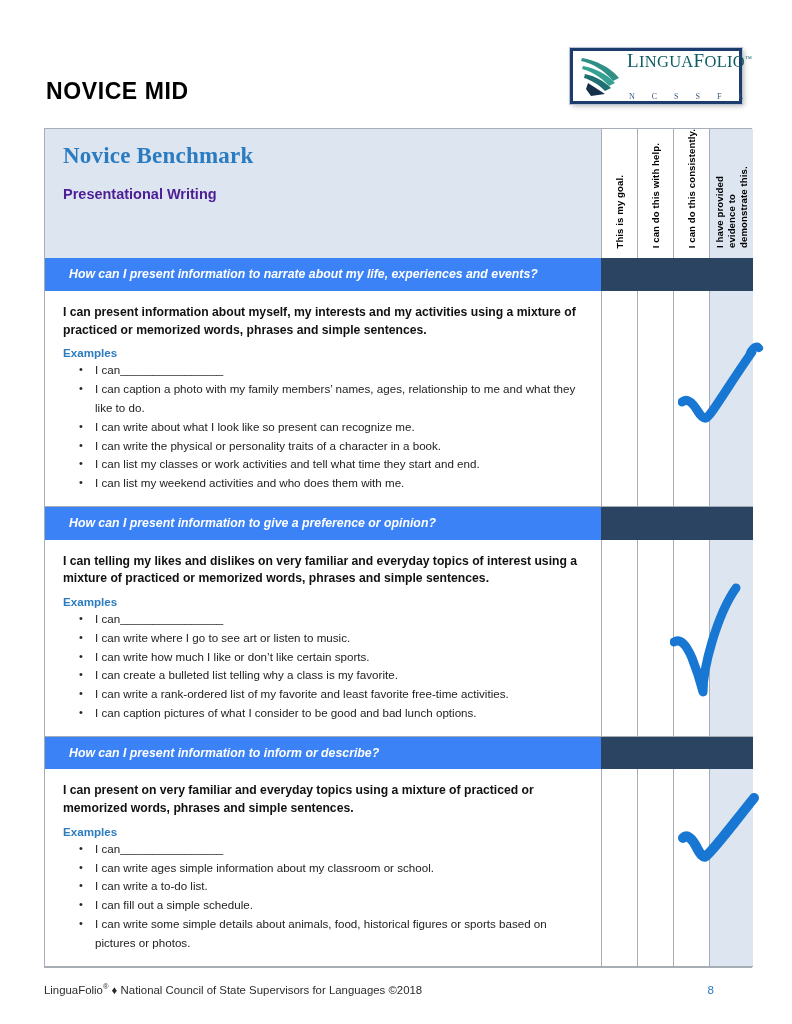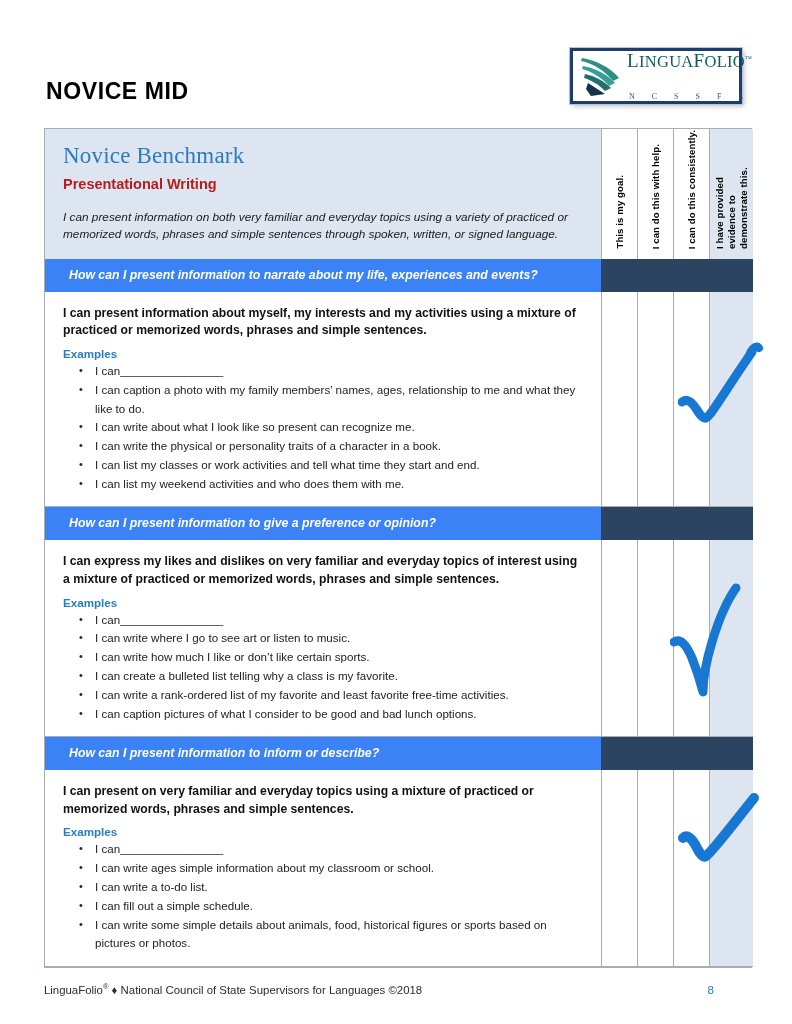--- a/index.html
+++ b/index.html
@@ -109,30 +109,30 @@
   }
 
   
   .hdr-row .left-cell {
     background: #dce5f0;
     padding: 14px 16px 16px 18px;
   }
   .bm-title {
     font-family: "Liberation Serif", serif;
     font-size: 23px;
-    font-weight: normal;
+    font-weight: bold;
     color: #2a7bc0;
     line-height: 1.1;
     letter-spacing: 0.2px;
   }
   .bm-sub {
     font-size: 14.5px;
     font-weight: bold;
-    color: #b91c1c;
-    margin-top: 8px;
+    color: #4c1d95;
+    margin-top: 18px;
     line-height: 1.2;
   }
   .bm-desc {
     font-size: 11.8px;
     font-style: italic;
     color: #1a1a1a;
     margin-top: 15px;
     line-height: 1.45;
   }
   .hdr-row .score-cols { align-items: stretch; }
@@ -256,21 +256,20 @@
       </div>
     </div>
   </div>
 
   <div class="grid">
 
     <div class="row hdr-row">
       <div class="left-cell">
         <div class="bm-title">Novice Benchmark</div>
         <div class="bm-sub">Presentational Writing</div>
-        <div class="bm-desc">I can present information on both very familiar and everyday topics using a variety of practiced or memorized words, phrases and simple sentences through spoken, written, or signed language.</div>
       </div>
       <div class="score-cols">
         <div class="sc">
             <span class="vlabel">This is my goal.</span>
           </div>
         <div class="sc">
             <span class="vlabel">I can do this with help.</span>
           </div>
         <div class="sc">
             <span class="vlabel">I can do this consistently.</span>
@@ -321,21 +320,21 @@
       <div class="score-cols">
         <div class="sc"></div>
         <div class="sc"></div>
         <div class="sc"></div>
         <div class="sc last"></div>
       </div>
     </div>
 
     <div class="row body-row">
       <div class="left-cell">
-        <div class="stmt">I can express my likes and dislikes on very familiar and everyday topics of interest using a mixture of practiced or memorized words, phrases and simple sentences.</div>
+        <div class="stmt">I can telling my likes and dislikes on very familiar and everyday topics of interest using a mixture of practiced or memorized words, phrases and simple sentences.</div>
         <div class="ex-label">Examples</div>
         <ul class="ex-list">
           <li>I can________________</li>
           <li>I can write where I go to see art or listen to music.</li>
           <li>I can write how much I like or don’t like certain sports.</li>
           <li>I can create a bulleted list telling why a class is my favorite.</li>
           <li>I can write a rank-ordered list of my favorite and least favorite free-time activities.</li>
           <li>I can caption pictures of what I consider to be good and bad lunch options.</li>
         </ul>
       </div>

